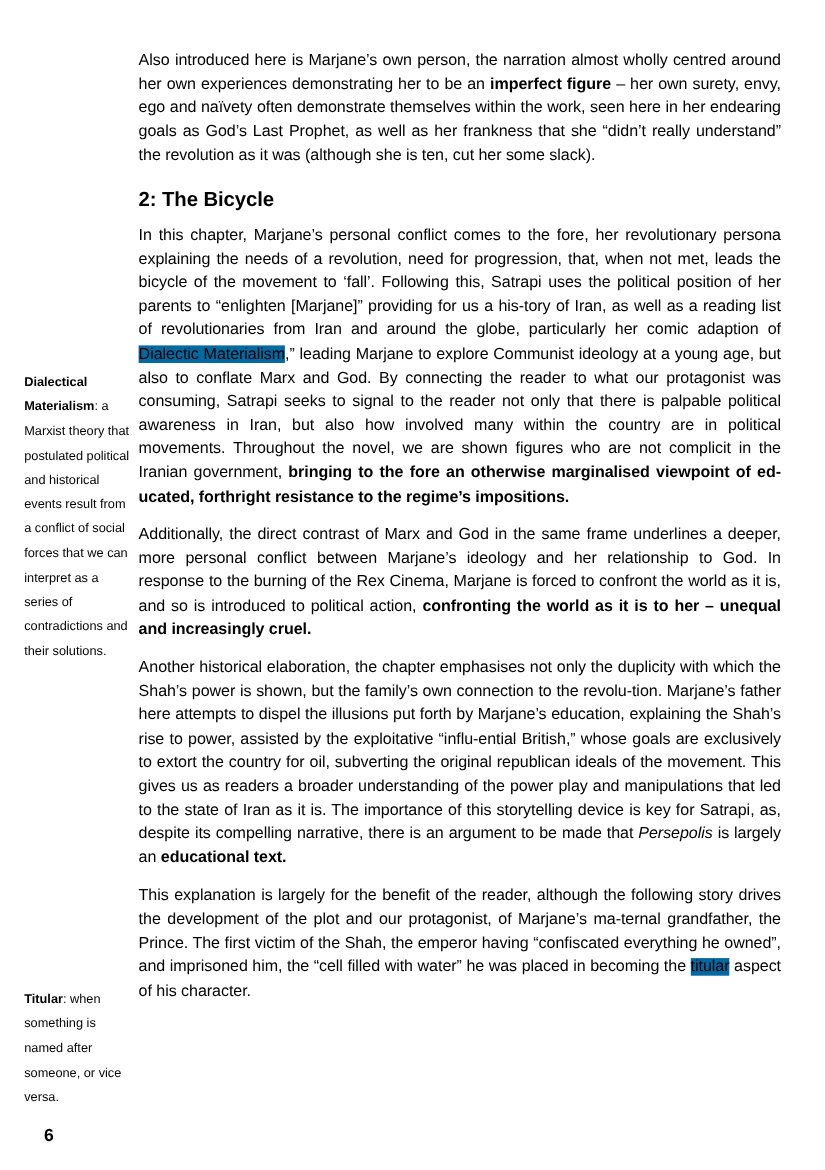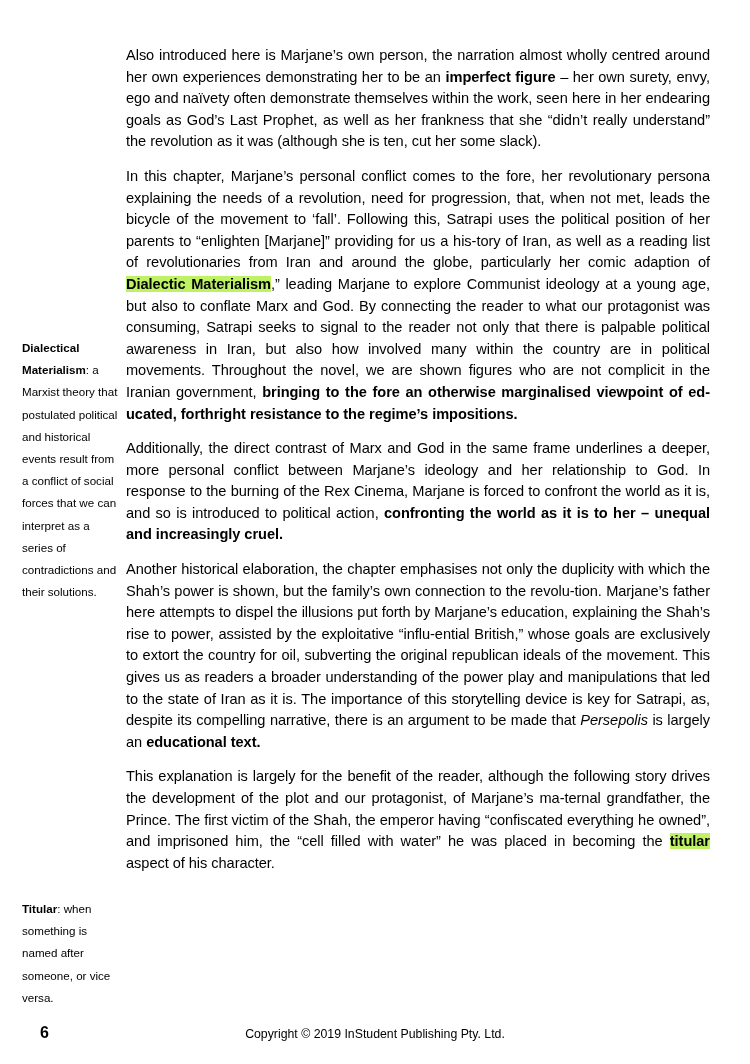--- a/index.html
+++ b/index.html
@@ -48,22 +48,22 @@
     font-weight: bold;
     margin: 18px 0 12px 0;
     letter-spacing: -0.1px;
   }
   h2.chapter-heading.first { margin-top: 17px; }
 
   b, strong { font-weight: bold; }
   i, em { font-style: italic; }
 
   .hl {
-    background: #bef264;
-    font-weight: bold;
+    background: #0369a1;
+    font-weight: normal;
   }
 
   
   .margin-note {
     position: absolute;
     left: 22px;
     width: 96px;
     font-size: 11.6px;
     line-height: 22.2px;
     text-align: left;
@@ -100,34 +100,34 @@
 </style>
 </head>
 <body>
 
 <div class="page">
 
   <div class="content-column">
 
     <p class="body-par"><span>Also introduced here is Marjane’s own person, the narration almost wholly centred around her own experiences demonstrating her to be an </span><b>imperfect figure</b><span> – her own surety, envy, ego and naïvety often demonstrate themselves within the work, seen here in her endearing goals as God’s Last Prophet, as well as her frankness that she “didn’t really understand” the revolution as it was (although she is ten, cut her some slack).</span></p>
 
+    <h2 class="chapter-heading first">2: The Bicycle</h2>
 
     <p class="body-par"><span>In this chapter, Marjane’s personal conflict comes to the fore, her revolutionary persona explaining the needs of a revolution, need for progression, that, when not met, leads the bicycle of the movement to ‘fall’.  Following this, Satrapi uses the political position of her parents to “enlighten [Marjane]” providing for us a his-tory of Iran, as well as a reading list of revolutionaries from Iran and around the globe, particularly her comic adaption of </span><span class="hl">Dialectic Materialism</span><span>,” leading Marjane to explore Communist ideology at a young age, but also to conflate Marx and God.  By connecting the reader to what our protagonist was consuming, Satrapi seeks to signal to the reader not only that there is palpable political awareness in Iran, but also how involved many within the country are in political movements.  Throughout the novel, we are shown figures who are not complicit in the Iranian government, </span><b>bringing to the fore an otherwise marginalised viewpoint of ed-ucated, forthright resistance to the regime’s impositions.</b></p>
 
     <p class="body-par"><span>Additionally, the direct contrast of Marx and God in the same frame underlines a deeper, more personal conflict between Marjane’s ideology and her relationship to God.   In response to the burning of the Rex Cinema, Marjane is forced to confront the world as it is, and so is introduced to political action, </span><b>confronting the world as it is to her – unequal and increasingly cruel.</b></p>
 
 
     <p class="body-par"><span>Another historical elaboration, the chapter emphasises not only the duplicity with which the Shah’s power is shown, but the family’s own connection to the revolu-tion.  Marjane’s father here attempts to dispel the illusions put forth by Marjane’s education, explaining the Shah’s rise to power, assisted by the exploitative “influ-ential British,” whose goals are exclusively to extort the country for oil, subverting the original republican ideals of the movement.  This gives us as readers a broader understanding of the power play and manipulations that led to the state of Iran as it is.  The importance of this storytelling device is key for Satrapi, as, despite its compelling narrative, there is an argument to be made that </span><i>Persepolis</i><span> is largely an </span><b>educational text.</b></p>
 
     <p class="body-par"><span>This explanation is largely for the benefit of the reader, although the following story drives the development of the plot and our protagonist, of Marjane’s ma-ternal grandfather, the Prince.  The first victim of the Shah, the emperor having “confiscated everything he owned”, and imprisoned him, the “cell filled with water” he was placed in becoming the </span><span class="hl">titular</span><span> aspect of his character.</span></p>
 
   </div>
 
   <div class="margin-note" id="note-titular"><span class="term">Titular</span><span>: </span><span>when something is named after someone, or vice versa.</span></div>
 
   <div class="margin-note" id="note-dialectical"><span class="term">Dialectical Materialism</span><span>: </span><span>a Marxist theory that postulated political and historical events result from a conflict of social forces that we can interpret as a series of contradictions and their solutions.</span></div>
 
   <div class="footer">
     <div class="page-number">6</div>
-    <div class="copyright">Copyright © 2019 InStudent Publishing Pty. Ltd.</div>
   </div>
 
 </div>
 
 </body></html>

